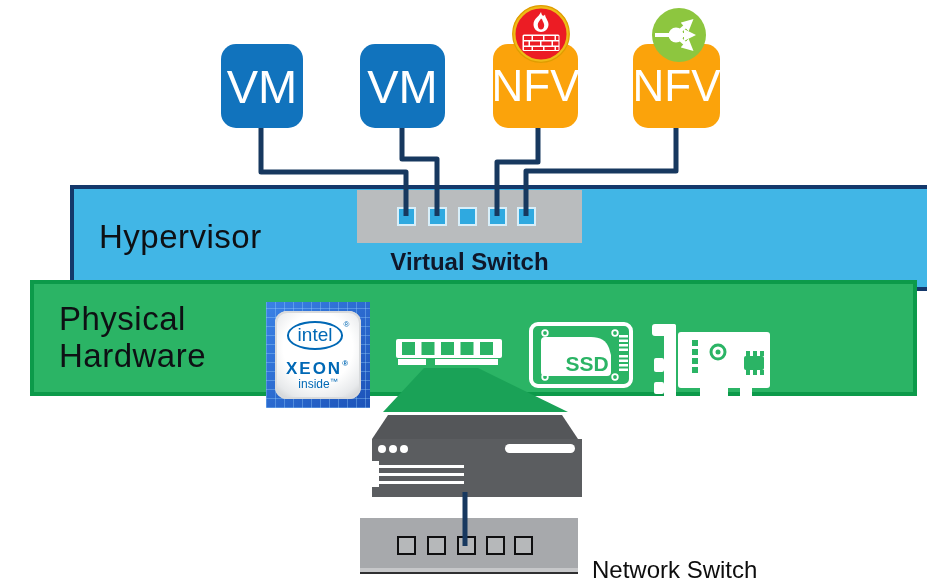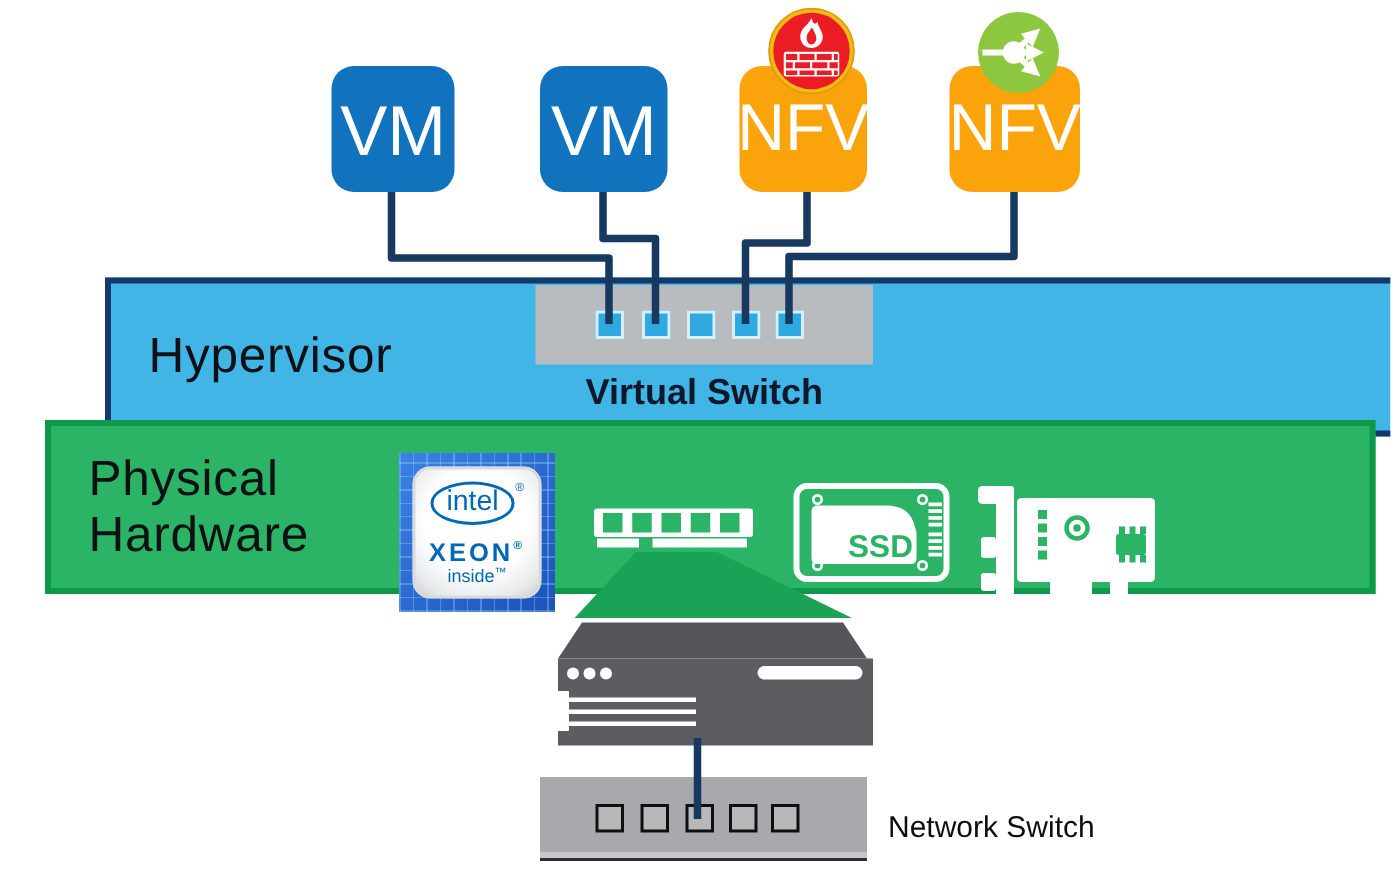--- a/index.html
+++ b/index.html
@@ -66,21 +66,21 @@
   .srv-bar:nth-of-type(4){left:156px}.srv-bar:nth-of-type(5){left:169px}.srv-bar:nth-of-type(6){left:182px}
   .srv-bar:nth-of-type(7){left:195px}
 
   
   #net-switch{position:absolute;left:360px;top:518px;width:218px;height:54px;background:#a7a9ac;
     border-bottom:2px solid #2f2f31;z-index:3;}
   #net-switch::after{content:"";position:absolute;left:0;right:0;bottom:0;height:4px;background:#c6c7c9;}
   .nport{position:absolute;top:18px;width:15px;height:15px;background:#b6b8ba;border:2px solid #0f0f10;z-index:2;}
   .nport:nth-child(1){left:37px}.nport:nth-child(2){left:67px}.nport:nth-child(3){left:97px}
   .nport:nth-child(4){left:126px}.nport:nth-child(5){left:154px}
-  #net-switch-label{position:absolute;left:592px;top:541px;font-size:20px;color:#0e0e0e;z-index:3;}
+  #net-switch-label{position:absolute;left:592px;top:556px;font-size:24px;color:#0e0e0e;z-index:3;}
 
   
   #underlay{position:absolute;left:0;top:0;z-index:2;pointer-events:none;}
   #connectors{position:absolute;left:0;top:0;z-index:4;pointer-events:none;}
   .hw-icon{position:absolute;z-index:3;}
   #ram-icon{left:394px;top:337px;}
   #ssd-icon{left:527px;top:321px;}
   #nic-icon{left:648px;top:316px;}
 </style>
 </head>

